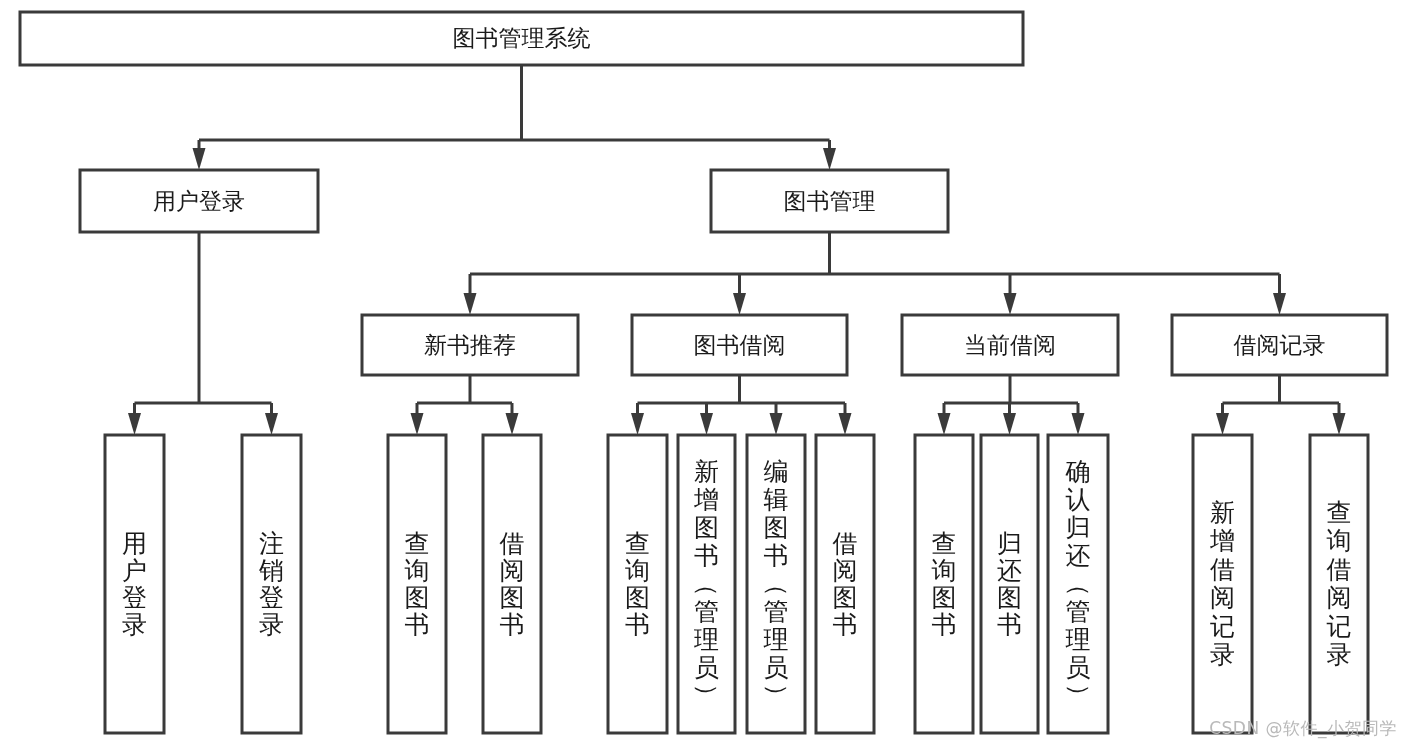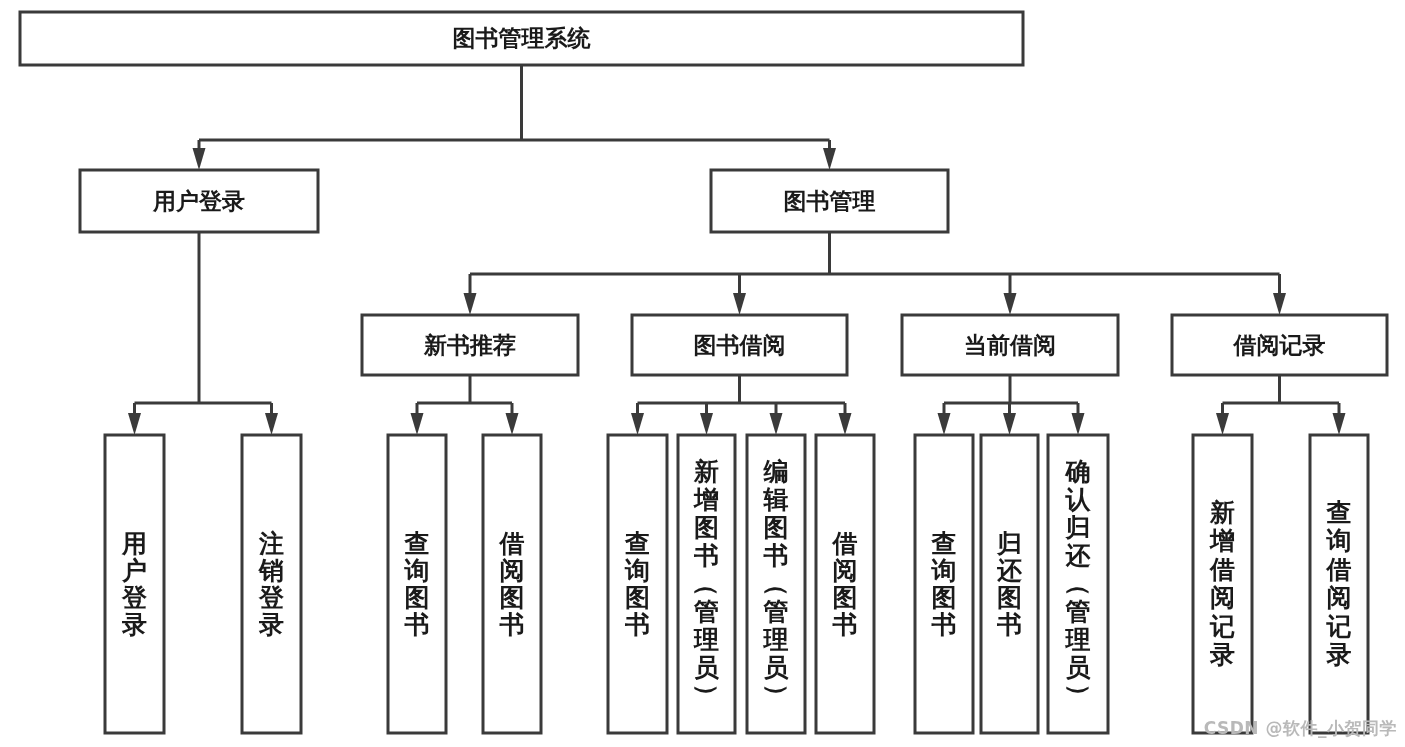--- a/index.html
+++ b/index.html
@@ -11,21 +11,20 @@
     width: 1405px;
     height: 747px;
     font-family: "DejaVu Sans", "Liberation Sans", sans-serif;
     overflow: hidden;
     position: relative;
   }
   #diagram-root {
     position: relative;
     width: 1405px;
     height: 747px;
-    font-weight: bold;
   }
   svg#tree-svg {
     position: absolute;
     top: 0;
     left: 0;
     width: 1405px;
     height: 747px;
   }
   .node-box {
     fill: #ffffff;

